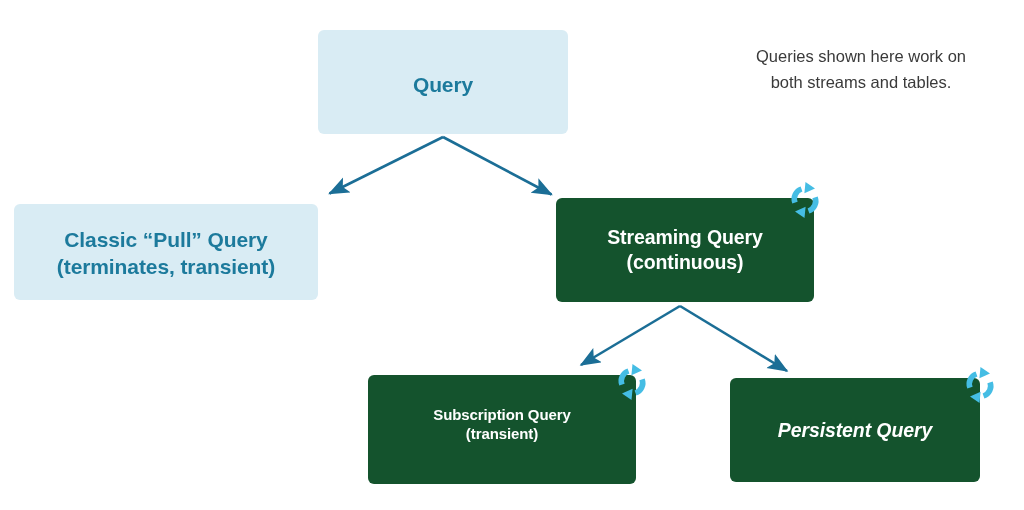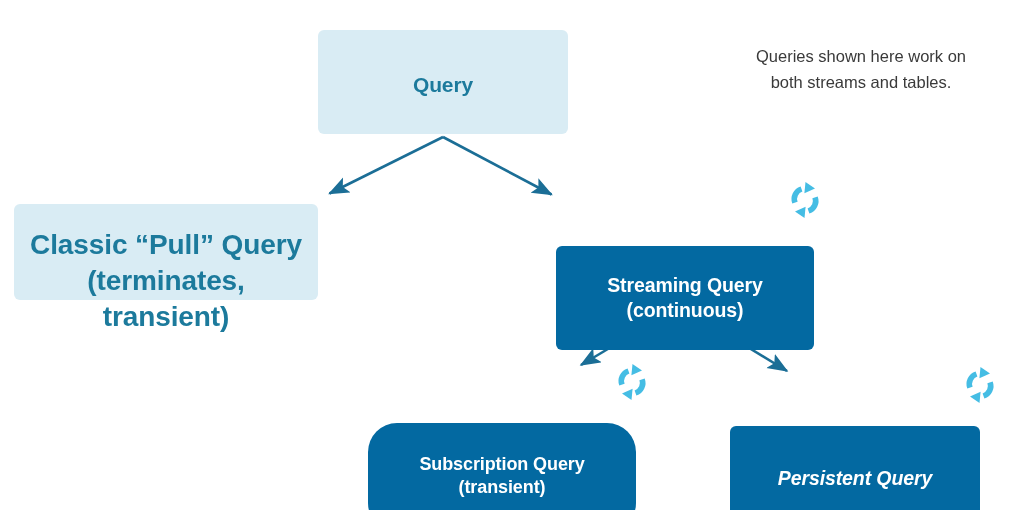--- a/index.html
+++ b/index.html
@@ -26,54 +26,52 @@
     border-radius: 6px;
     font-weight: bold;
     line-height: 1.28;
     letter-spacing: -0.1px;
   }
   .node-light {
     background: #d9ecf4;
     color: #1c7a9c;
   }
   .node-dark {
-    background: #0369a1;
+    background: #14532d;
     color: #ffffff;
-    margin-top: 48px;
   }
   .node-label {
     white-space: pre-line;
     padding: 0 10px;
   }
 
   
   #node-query {
     left: 318px; top: 30px; width: 250px; height: 104px;
     font-size: 21px;
     align-items: flex-start;
     padding-top: 42px;
   }
   #node-pull {
     left: 14px; top: 204px; width: 304px; height: 96px;
-    font-size: 28px;
+    font-size: 21px;
     align-items: flex-start;
     padding-top: 23px;
   }
   #node-streaming {
     left: 556px; top: 198px; width: 258px; height: 104px;
     font-size: 19.5px;
     align-items: flex-start;
     padding-top: 27px;
   }
   #node-subscription {
     left: 368px; top: 375px; width: 268px; height: 109px;
-    font-size: 18px;
+    font-size: 15px;
     align-items: flex-start;
     padding-top: 30px;
-    border-radius: 29px;
   }
   #node-persistent {
     left: 730px; top: 378px; width: 250px; height: 104px;
     font-size: 19.5px;
     font-style: italic;
   }
 
   .annotation {
     position: absolute;
     left: 716px;

